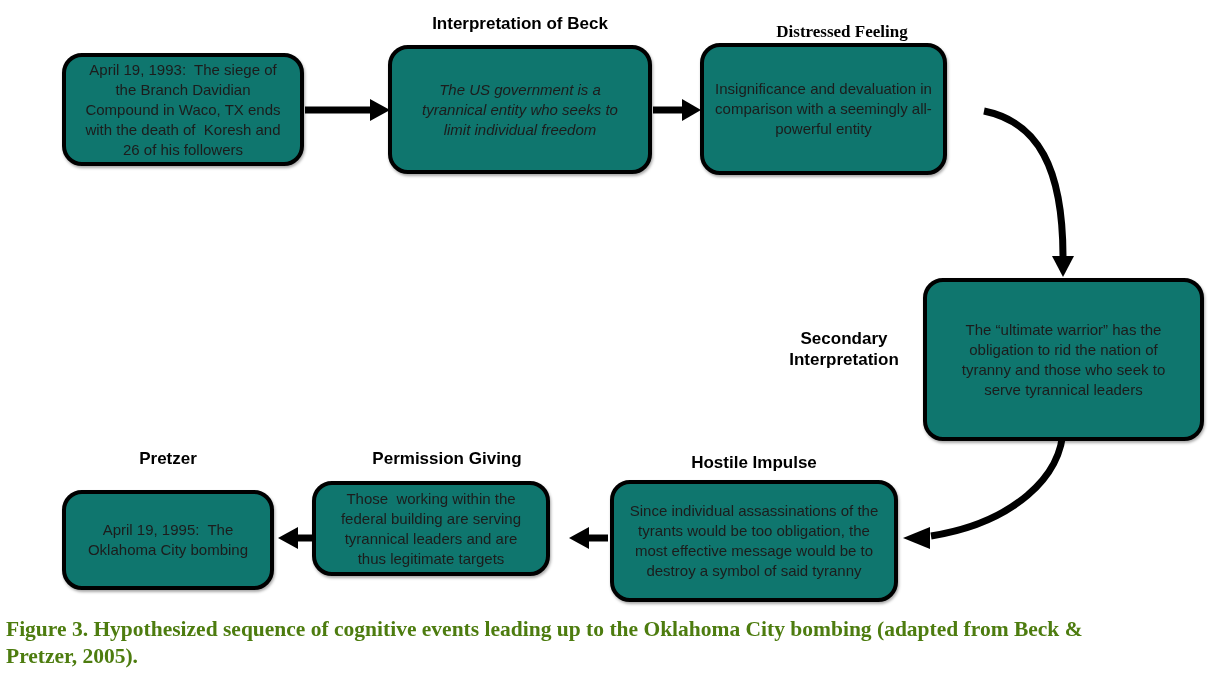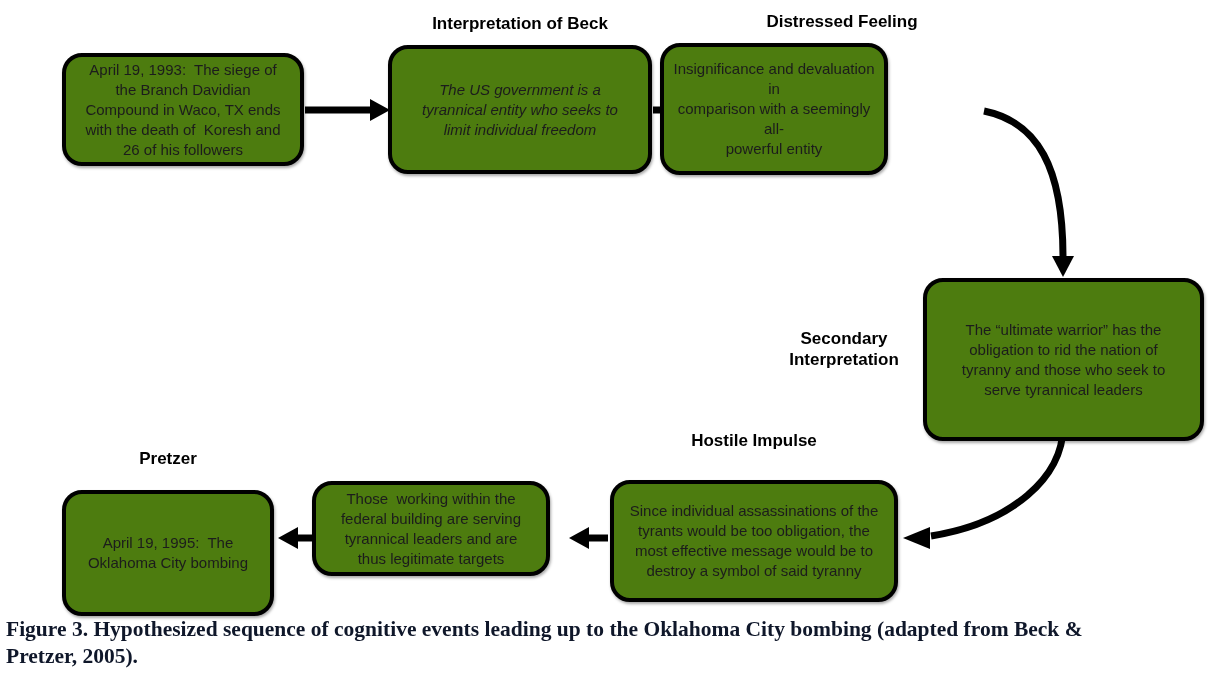--- a/index.html
+++ b/index.html
@@ -7,21 +7,21 @@
     position: relative;
     width: 1220px;
     height: 682px;
     background: #ffffff;
     font-family: "Liberation Sans", sans-serif;
     overflow: hidden;
   }
   .node {
     position: absolute;
     box-sizing: border-box;
-    background: #4d7c0f;
+    background: #0f766e;
     border: 4px solid #000000;
     border-radius: 20px;
     box-shadow: 1px 2px 3px rgba(0,0,0,0.35);
     display: flex;
     align-items: center;
     justify-content: center;
     padding: 2px 4px;
   }
   .node-text {
     font-size: 15px;
@@ -47,21 +47,21 @@
   }
   .caption {
     position: absolute;
     left: 6px;
     top: 616px;
     width: 1208px;
     font-family: "Liberation Serif", serif;
     font-weight: bold;
     font-size: 21.5px;
     line-height: 27px;
-    color: #0f172a;
+    color: #4d7c0f;
     white-space: pre-line;
   }
 </style>
 </head>
 <body>
 
 <div class="stage">
 
   <svg class="arrows" viewBox="0 0 1220 682" xmlns="http://www.w3.org/2000/svg" aria-hidden="true">
 
@@ -90,41 +90,42 @@
       <polygon points="589,527 589,549 569,538" fill="#000000"></polygon>
     </g>
 
     <g>
       <path d="M 326 538 H 298" stroke="#000000" stroke-width="7" fill="none"></path>
       <polygon points="298,527 298,549 278,538" fill="#000000"></polygon>
     </g>
   </svg>
 
   <div class="node-label" style="left:388px; top:13px;  width:264px;">Interpretation of Beck</div>
-  <div class="node-label" style="left:700px; top:11px;  width:284px;">Distressed Feeling</div>
+  <div class="node-label" style="left:700px; top:21px;  width:284px;font-family:Liberation Serif, serif;">Distressed Feeling</div>
   <div class="node-label" style="left:768px; top:328px; width:152px;">Secondary
 Interpretation</div>
-  <div class="node-label" style="left:610px; top:430px; width:288px;">Hostile Impulse</div>
+  <div class="node-label" style="left:610px; top:452px; width:288px;">Hostile Impulse</div>
+  <div class="node-label" style="left:328px; top:448px; width:238px;">Permission Giving</div>
   <div class="node-label" style="left:62px;  top:448px; width:212px;">Pretzer</div>
 
   <div class="node" style="left:62px;  top:53px;  width:242px; height:113px;">
     <div class="node-text">April 19, 1993:  The siege of
 the Branch Davidian
 Compound in Waco, TX ends
 with the death of  Koresh and
 26 of his followers</div>
   </div>
 
   <div class="node" style="left:388px; top:45px;  width:264px; height:129px;font-style:italic;">
     <div class="node-text">The US government is a
 tyrannical entity who seeks to
 limit individual freedom</div>
   </div>
 
-  <div class="node" style="left:660px; top:43px;  width:228px; height:132px;">
+  <div class="node" style="left:700px; top:43px;  width:247px; height:132px;">
     <div class="node-text">Insignificance and devaluation in
 comparison with a seemingly all-
 powerful entity</div>
   </div>
 
   <div class="node" style="left:923px; top:278px; width:281px; height:163px;">
     <div class="node-text">The “ultimate warrior” has the
 obligation to rid the nation of
 tyranny and those who seek to
 serve tyrannical leaders</div>
@@ -137,21 +138,21 @@
 destroy a symbol of said tyranny</div>
   </div>
 
   <div class="node" style="left:312px; top:481px; width:238px; height:95px;">
     <div class="node-text">Those  working within the
 federal building are serving
 tyrannical leaders and are
 thus legitimate targets</div>
   </div>
 
-  <div class="node" style="left:62px;  top:490px; width:212px; height:126px;">
+  <div class="node" style="left:62px;  top:490px; width:212px; height:100px;">
     <div class="node-text">April 19, 1995:  The
 Oklahoma City bombing</div>
   </div>
 
   <div class="caption">Figure 3. Hypothesized sequence of cognitive events leading up to the Oklahoma City bombing (adapted from Beck &amp;
 Pretzer, 2005).</div>
 
 </div>
 
 </body></html>

